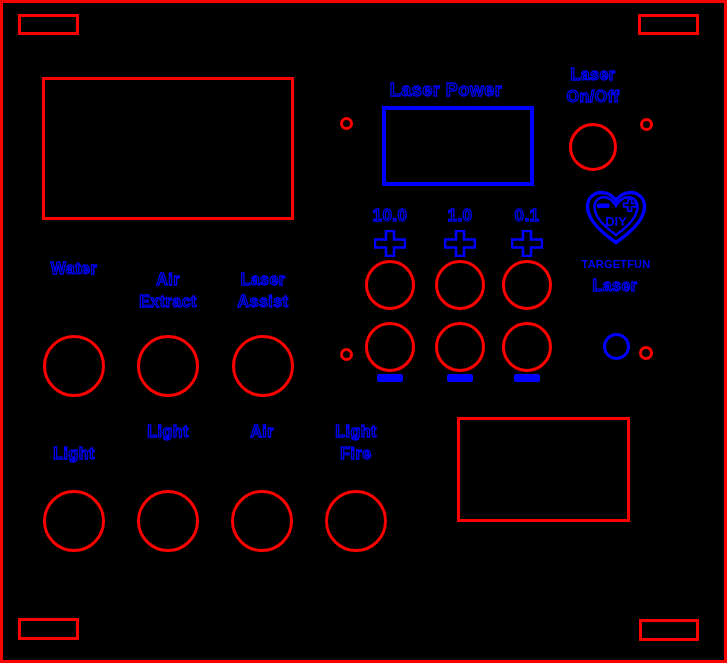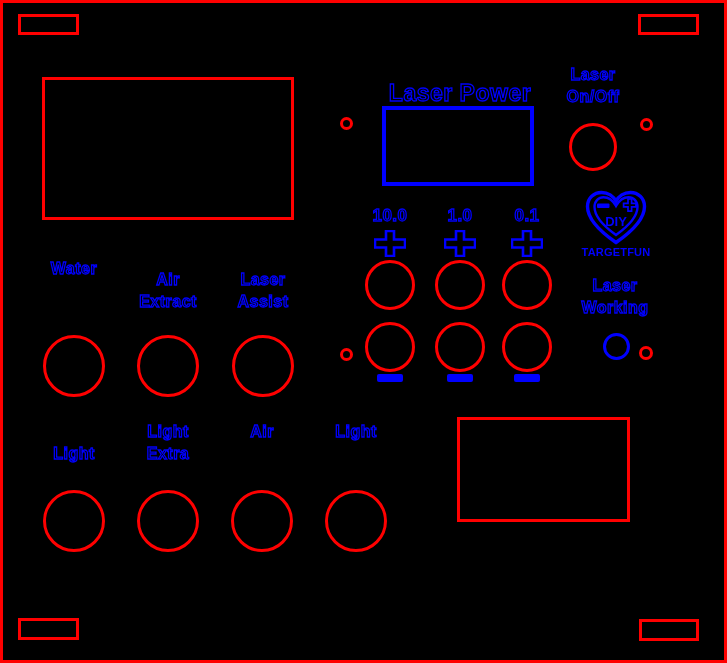--- a/index.html
+++ b/index.html
@@ -10,21 +10,21 @@
          box-sizing:border-box;pointer-events:none;}
   .cutr{position:absolute;border:3px solid var(--cut);box-sizing:border-box;background:transparent;}
   .cutc{position:absolute;border:3px solid var(--cut);border-radius:50%;box-sizing:border-box;background:transparent;}
   .engr{position:absolute;border:4px solid var(--eng);box-sizing:border-box;background:transparent;}
   .engc{position:absolute;border:3px solid var(--eng);border-radius:50%;box-sizing:border-box;}
   .etext{position:absolute;font-weight:bold;color:var(--eng);text-align:center;letter-spacing:.5px;}
   @supports (-webkit-text-stroke: 1px #00f){
     .etext{color:transparent;-webkit-text-stroke:1.3px var(--eng);}
     .etext.solid{color:var(--eng);-webkit-text-stroke:0;}
   }
-  .etext.solid{color:var(--eng);}
+  .etext.solid{color:var(--eng);margin-top:12px;}
   .lbl18{font-size:16px;}
   .lbl18 .ln{height:22px;line-height:22px;}
   .step{font-size:17px;width:60px;top:206px;height:20px;line-height:20px;}
   .plusbox{position:absolute;width:32px;height:27px;color:var(--eng);}
   .minusbar{position:absolute;width:26px;height:8px;border-radius:2px;background:var(--eng);}
   .heart{position:absolute;color:var(--eng);}
   .brand{font-size:11px;letter-spacing:.2px;}
 </style>
 </head>
 <body>
@@ -33,21 +33,21 @@
   <div class="frame"></div>
 
   <div class="cutr" style="left:18px;top:14px;width:61px;height:21px"></div>
   <div class="cutr" style="left:638px;top:14px;width:61px;height:21px"></div>
   <div class="cutr" style="left:18px;top:618px;width:61px;height:22px"></div>
   <div class="cutr" style="left:639px;top:619px;width:60px;height:22px"></div>
 
   <div class="cutr" style="left:42px;top:77px;width:252px;height:143px"></div>
   <div class="cutr" style="left:457px;top:417px;width:173px;height:105px"></div>
 
-  <div class="etext" style="left:382px;top:80px;width:156px;font-size:23px">Laser Power</div>
+  <div class="etext" style="left:368px;top:80px;width:156px;font-size:18px">Laser Power</div>
   <div class="engr" style="left:382px;top:106px;width:152px;height:80px"></div>
 
   <div class="cutc" style="left:340px;top:117px;width:13px;height:13px"></div>
   <div class="cutc" style="left:640px;top:118px;width:13px;height:13px"></div>
   <div class="cutc" style="left:340px;top:348px;width:13px;height:13px"></div>
   <div class="cutc" style="left:639px;top:346px;width:14px;height:14px"></div>
 
   <div class="etext lbl18" style="left:551px;top:64px;width:84px">
     <div class="ln">Laser</div>
     <div class="ln">On/Off</div>
@@ -90,21 +90,20 @@
     <svg width="32" height="27" viewBox="0 0 32 27">
         <path d="M12 1 H20 V9.5 H31 V17.5 H20 V26 H12 V17.5 H1 V9.5 H12 Z" fill="none" stroke="currentColor" stroke-width="2.6"></path>
       </svg>
   </div>
   <div class="cutc" style="left:502px;top:260px;width:50px;height:50px"></div>
   <div class="cutc" style="left:502px;top:322px;width:50px;height:50px"></div>
   <div class="minusbar" style="left:514px;top:374px"></div>
 
   <div class="etext lbl18" style="left:563px;top:275px;width:104px">
     <div class="ln">Laser</div>
-    <div class="ln">Working</div>
   </div>
   <div class="engc" style="left:603px;top:333px;width:27px;height:27px"></div>
 
   <div class="etext lbl18" style="left:24px;top:258px;width:100px">
     <div class="ln">Water</div>
   </div>
   <div class="cutc" style="left:43px;top:335px;width:62px;height:62px"></div>
 
   <div class="etext lbl18" style="left:118px;top:269px;width:100px">
     <div class="ln">Air</div>
@@ -119,26 +118,26 @@
   <div class="cutc" style="left:232px;top:335px;width:62px;height:62px"></div>
 
   <div class="etext lbl18" style="left:24px;top:421px;width:100px">
     <div class="ln"></div>
     <div class="ln">Light</div>
   </div>
   <div class="cutc" style="left:43px;top:490px;width:62px;height:62px"></div>
 
   <div class="etext lbl18" style="left:118px;top:421px;width:100px">
     <div class="ln">Light</div>
-    <div class="ln">Extra</div>
   </div>
   <div class="cutc" style="left:137px;top:490px;width:62px;height:62px"></div>
 
   <div class="etext lbl18" style="left:212px;top:421px;width:100px">
     <div class="ln">Air</div>
   </div>
   <div class="cutc" style="left:231px;top:490px;width:62px;height:62px"></div>
 
   <div class="etext lbl18" style="left:306px;top:421px;width:100px">
     <div class="ln">Light</div>
+    <div class="ln">Fire</div>
   </div>
   <div class="cutc" style="left:325px;top:490px;width:62px;height:62px"></div>
 </div>
 
 </body></html>

